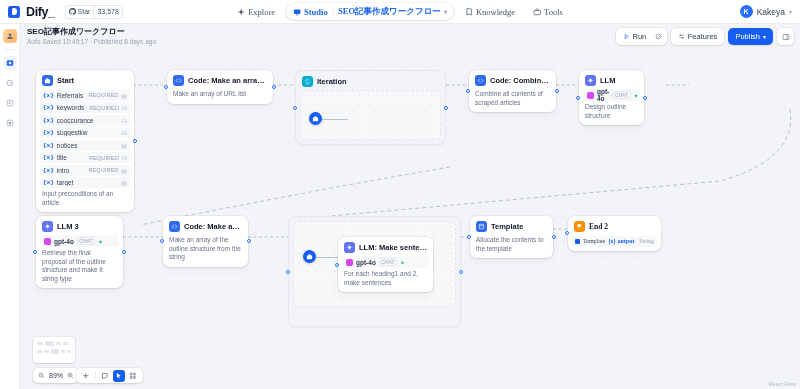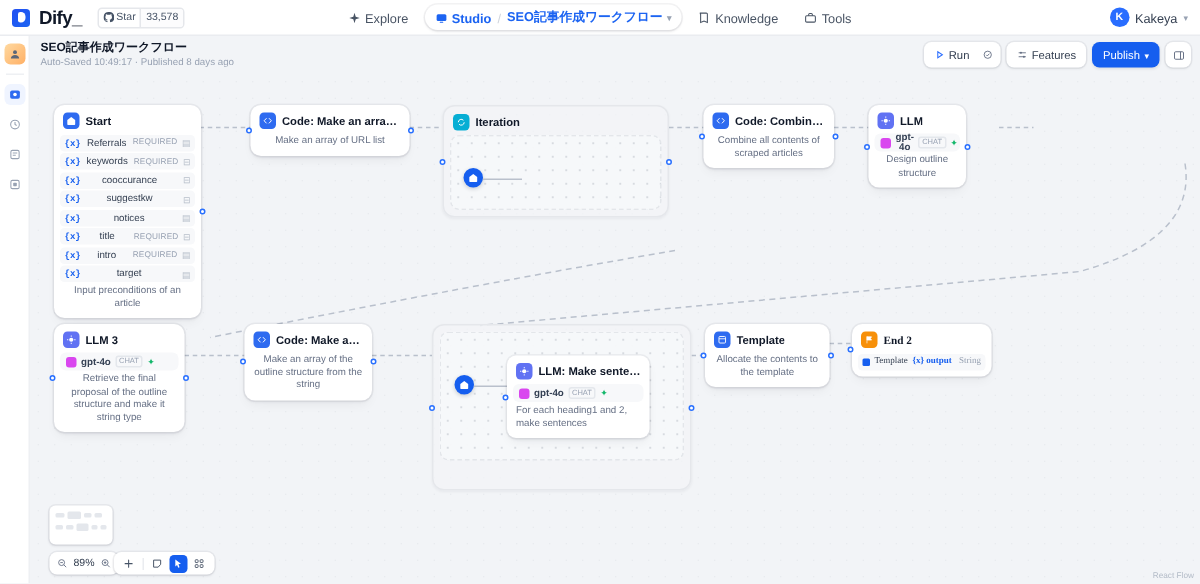--- a/index.html
+++ b/index.html
@@ -37,21 +37,21 @@
   }
   .star-chip .sc-l { display: flex; align-items: center; gap: 2px; padding: 0 3px; font-size: 7px; color: #475467; }
   .star-chip .sc-r {
     padding: 0 3px; font-size: 7px; color: #475467; border-left: 1px solid #e5e7eb;
     background: #fcfcfd; height: 100%; display: flex; align-items: center;
   }
   .gh-ico { width: 7px; height: 7px; fill: #475467; }
 
   .hdr-center {
     position: absolute; left: 50%; transform: translateX(-50%);
-    display: flex; align-items: center; gap: 4px;
+    display: flex; align-items: center; gap: 4px; font-family: Liberation Serif, serif;
   }
   .nav-item {
     display: flex; align-items: center; gap: 3px; height: 17px;
     padding: 0 7px; border-radius: 9px; font-size: 8.5px;
     color: #495464; cursor: pointer; white-space: nowrap;
   }
   .nav-item.active {
     background: #ffffff; color: #1c64f2; font-weight: 600;
     box-shadow: 0 1px 2px rgba(16,24,40,.10), 0 0 0 1px rgba(16,24,40,.05);
   }
@@ -135,21 +135,21 @@
       radial-gradient(circle, #dfe3e8 0.6px, transparent 0.6px) 0 0/11px 11px,
       #f2f4f7;
     overflow: hidden;
   }
   .edges { position: absolute; inset: 0; width: 780px; height: 340px; pointer-events: none; }
 
   
   .node {
     position: absolute; background: #ffffff; border-radius: 7px;
     box-shadow: 0 1px 2px rgba(16,24,40,.06), 0 0 0 1px rgba(16,24,40,.05), 0 4px 8px -2px rgba(16,24,40,.06);
-    padding: 4px; cursor: grab; text-align: center;
+    padding: 4px; cursor: grab;
   }
   .node-hd { display: flex; align-items: center; gap: 4px; padding: 1px 2px 2px 2px; }
   .nico {
     width: 11px; height: 11px; border-radius: 3px; flex: none;
     display: flex; align-items: center; justify-content: center;
   }
   .nico svg { width: 7px; height: 7px; }
   .ntitle {
     font-size: 7.5px; font-weight: 600; color: #101828;
     white-space: nowrap; overflow: hidden; text-overflow: ellipsis;

